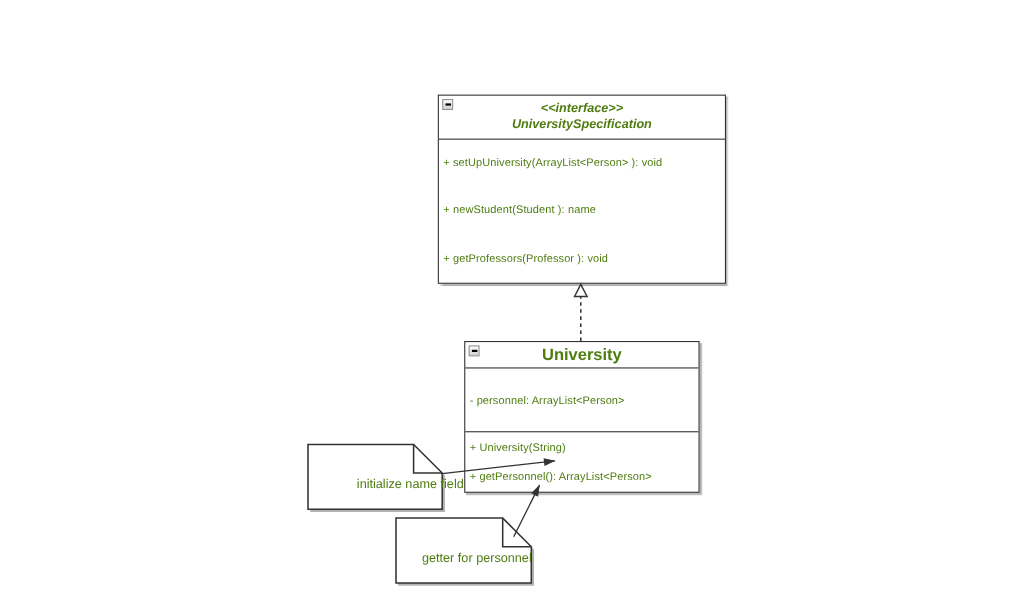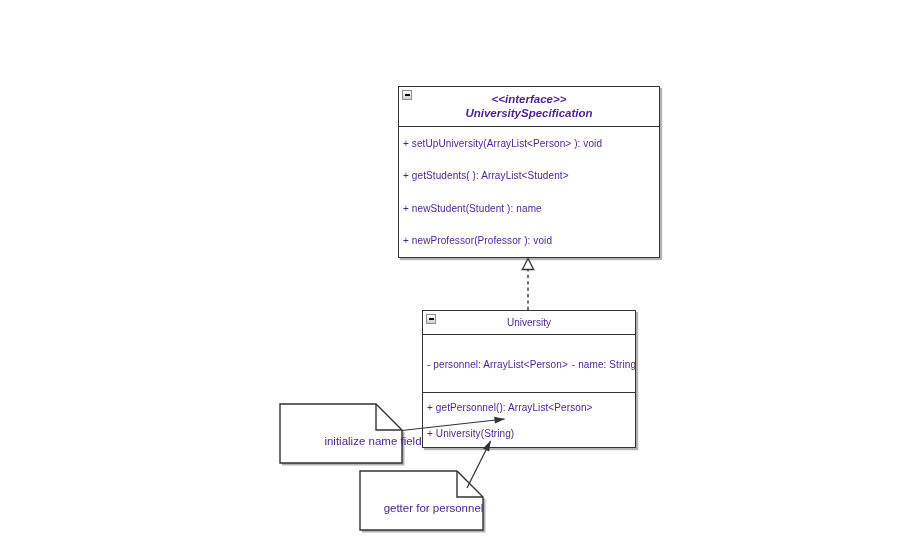--- a/index.html
+++ b/index.html
@@ -1,31 +1,31 @@
 <!DOCTYPE html>
 <html><head>
 <meta charset="utf-8">
 <style>
   html,body { margin:0; padding:0; background:#ffffff; }
   .canvas {
     position:relative; width:924px; height:550px; background:#ffffff;
-    font-family:"Liberation Sans", sans-serif; overflow:hidden; color:#4c1d95;
+    font-family:"Liberation Sans", sans-serif; overflow:hidden; color:#4d7c0f;
   }
   .uml-box {
     position:absolute; background:#ffffff; border:1.5px solid #333333;
     box-shadow:2px 2px 1px #b3b3b3; box-sizing:border-box;
     display:flex; flex-direction:column; z-index:1;
   }
   .box-header {
     position:relative; border-bottom:1.5px solid #333333;
     display:flex; align-items:center; justify-content:center;
     text-align:center; flex:0 0 auto; box-sizing:border-box;
   }
   .iface-header { height:40px; }
-  .class-header { height:24px; font-weight:normal; font-size:10px; }
+  .class-header { height:24px; font-weight:bold; font-size:15px; }
   .hdr-lines { line-height:13.5px; font-weight:bold; font-style:italic; font-size:11.5px; }
   .collapse {
     position:absolute; left:3px; top:3px; width:10px; height:10px;
     border:1px solid #919191; background:linear-gradient(#fdfdfd,#d0d0d0);
     box-sizing:border-box;
   }
   .minus { position:absolute; left:1.5px; right:1.5px; top:3.2px; height:1.7px; background:#000; }
   .iface-body { flex:1; display:flex; flex-direction:column; }
   .attrs-section {
     display:flex; height:58px; box-sizing:border-box;
@@ -53,40 +53,38 @@
       <div class="collapse">
         <span class="minus"></span>
       </div>
       <div class="hdr-lines">
         <div>&lt;&lt;interface&gt;&gt;</div>
         <div>UniversitySpecification</div>
       </div>
     </div>
     <div class="iface-body">
       <div class="member">+ setUpUniversity(ArrayList&lt;Person&gt; ): void</div>
-      <div class="member">+ getStudents( ): ArrayList&lt;Student&gt;</div>
       <div class="member">+ newStudent(Student ): name</div>
-      <div class="member">+ newProfessor(Professor ): void</div>
+      <div class="member">+ getProfessors(Professor ): void</div>
     </div>
   </div>
 
   <div class="uml-box" style="left:422px; top:310px; width:214px; height:138px;">
     <div class="box-header class-header">
       <div class="collapse">
         <span class="minus"></span>
       </div>
       <span>University</span>
     </div>
     <div class="attrs-section">
       <div class="member">- personnel: ArrayList&lt;Person&gt;</div>
-      <div class="member">- name: String</div>
     </div>
     <div class="methods-section">
+      <div class="member">+ University(String)</div>
       <div class="member">+ getPersonnel(): ArrayList&lt;Person&gt;</div>
-      <div class="member">+ University(String)</div>
     </div>
   </div>
 
   <svg class="connectors" width="924" height="550" viewBox="0 0 924 550">
     <defs>
       <marker id="arrowhead" markerUnits="userSpaceOnUse" markerWidth="13" markerHeight="10" refX="10.5" refY="4" orient="auto">
         <path d="M0.5,0.5 L11,4 L0.5,7.5 Z" fill="#333333"></path>
       </marker>
     </defs>
 

